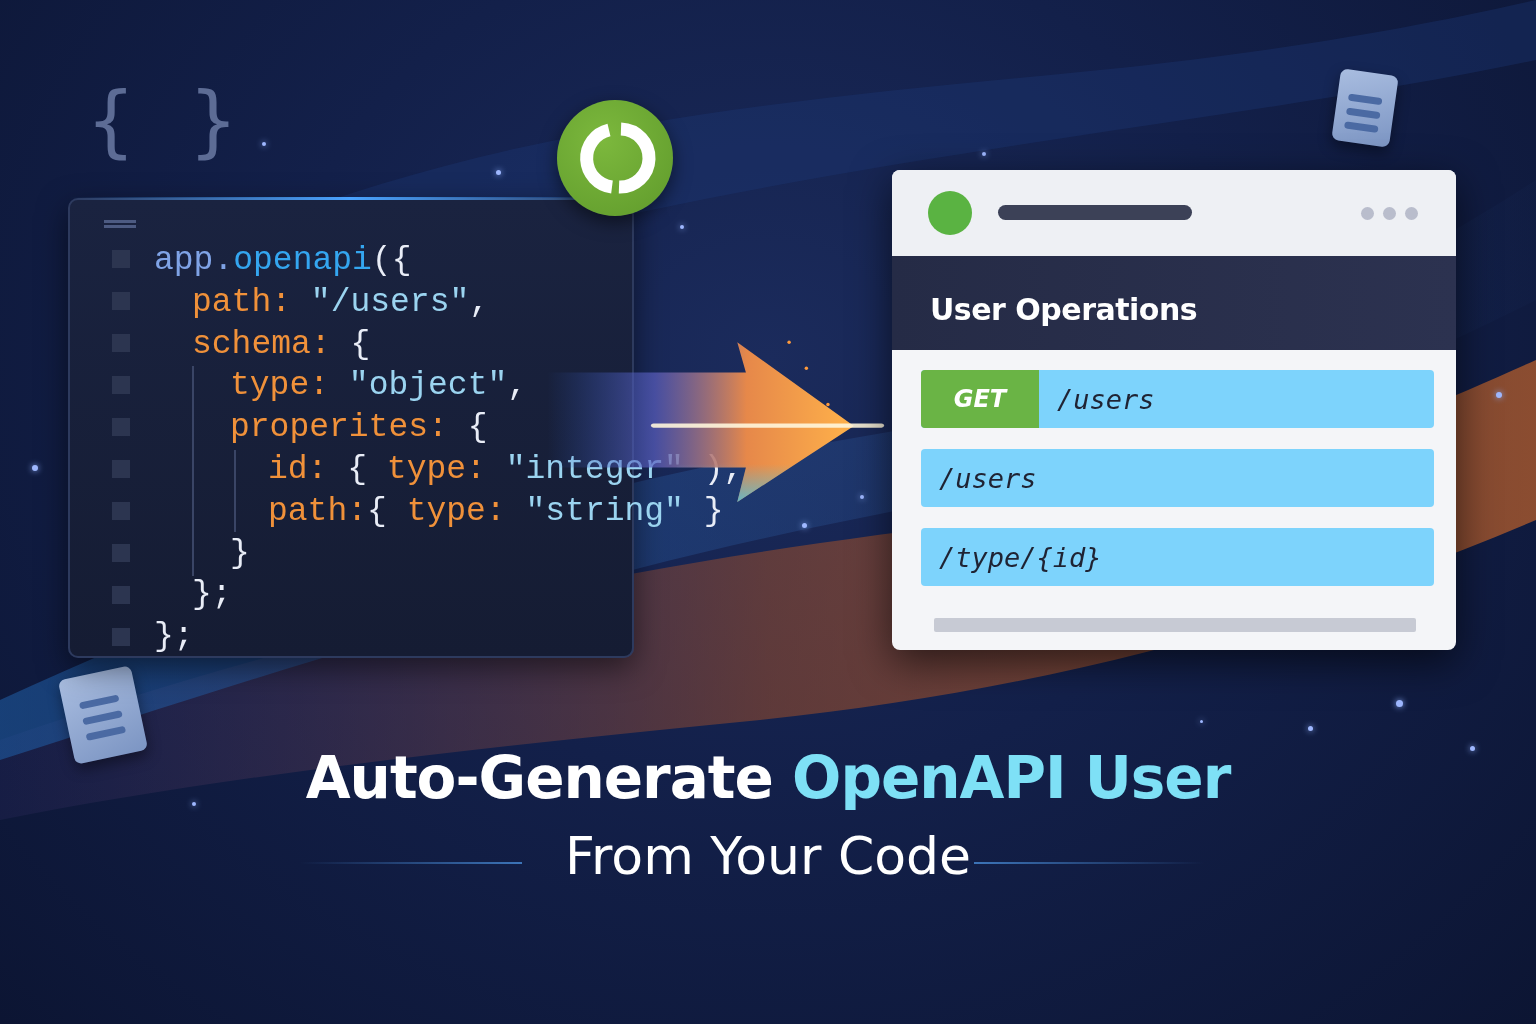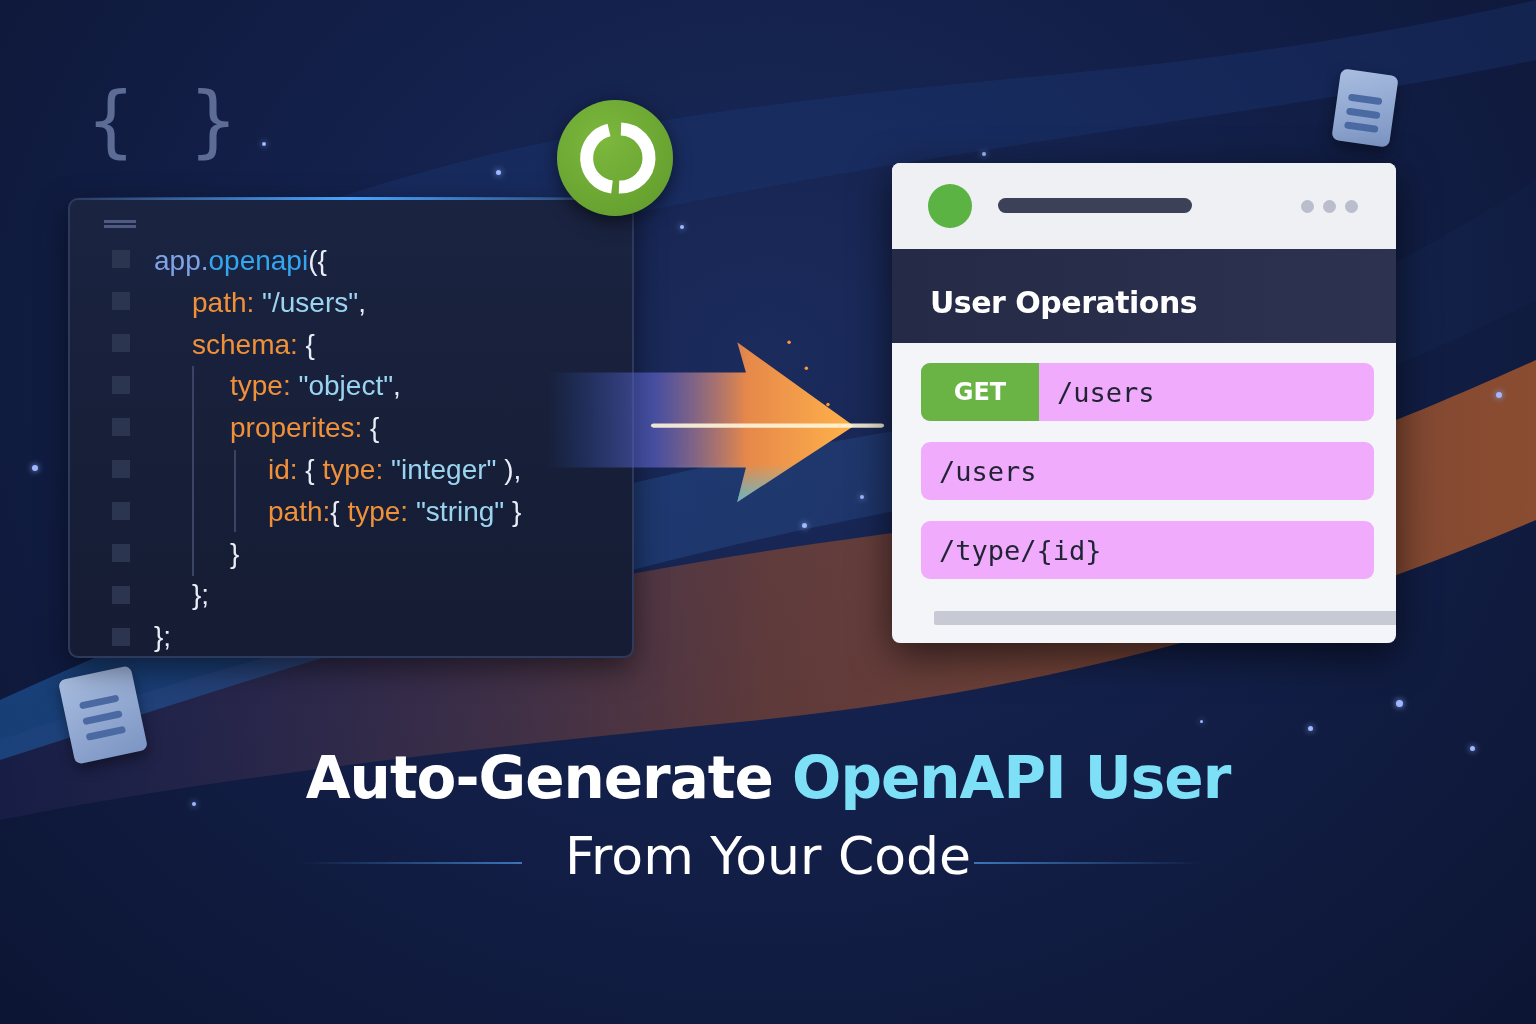--- a/index.html
+++ b/index.html
@@ -10,35 +10,35 @@
   .star{position:absolute;border-radius:50%;background:#9fb8ff;box-shadow:0 0 6px #8fb0ff;}
   .braces{position:absolute;left:86px;top:76px;font-family:"DejaVu Sans", sans-serif;font-size:78px;color:#5d6c95;letter-spacing:14px;}
   .sync-badge{position:absolute;left:557px;top:100px;width:116px;height:116px;border-radius:50%;
     background:radial-gradient(circle at 40% 35%,#7cb83d,#5f9a2b);box-shadow:0 6px 18px rgba(0,0,0,.5);z-index:5;}
   .code-panel{position:absolute;left:68px;top:198px;width:562px;height:456px;border-radius:10px;
     background:linear-gradient(180deg,#1a2340 0%,#151c33 100%);border:2px solid #2d3a5e;box-shadow:0 10px 30px rgba(0,0,0,.5);}
   .code-panel .topline{position:absolute;left:0;top:-3px;width:560px;height:3px;background:linear-gradient(90deg,transparent,#4aa3ff,transparent);}
   .menu-mark{position:absolute;left:34px;top:20px;width:32px;height:8px;border-top:3px solid #4d5b82;border-bottom:3px solid #4d5b82;box-sizing:border-box;}
   .gutter{position:absolute;left:42px;top:50px;}
   .gutter div{width:18px;height:18px;background:#2c3550;margin-bottom:24px;}
-  .code{position:absolute;left:84px;top:40px;font-family:Liberation Sans, sans-serif;font-size:28px;line-height:41.8px;color:#e9edf7;}
+  .code{position:absolute;left:84px;top:40px;font-family:Liberation Mono, monospace;font-size:33px;line-height:41.8px;color:#e9edf7;}
   .code .ln{white-space:pre;}
   .k{color:#f0913a;} .s{color:#9bd4f0;} .fn{color:#34a6f0;} .obj{color:#7fa3e6;} .p{color:#e9edf7;}
   .guide{position:absolute;width:2px;background:#3a4566;}
   .arrow{position:absolute;left:520px;top:325px;width:400px;height:190px;}
-  .doc-window{position:absolute;left:892px;top:163px;width:504px;height:480px;border-radius:8px;background:#f4f5f8;box-shadow:0 12px 40px rgba(0,0,0,.6);overflow:hidden;}
+  .doc-window{position:absolute;left:892px;top:170px;width:564px;height:480px;border-radius:8px;background:#f4f5f8;box-shadow:0 12px 40px rgba(0,0,0,.6);overflow:hidden;}
   .win-top{height:86px;background:#eef0f4;position:relative;}
   .win-dot{position:absolute;left:36px;top:21px;width:44px;height:44px;border-radius:50%;background:#5ab342;}
   .win-bar{position:absolute;left:106px;top:35px;width:194px;height:15px;border-radius:8px;background:#3c4157;}
   .win-menu{position:absolute;right:38px;top:37px;display:flex;gap:9px;}
   .win-menu span{width:13px;height:13px;border-radius:50%;background:#b9bdcc;display:block;}
   .win-head{height:94px;background:linear-gradient(90deg,#252b46,#2c3250);position:relative;}
   .win-head-title{position:absolute;left:38px;top:36px;color:#fff;font-size:30px;font-weight:bold;font-family:"DejaVu Sans", sans-serif;letter-spacing:-0.5px;}
   .ops{padding:20px 22px 0 29px;}
-  .op{display:flex;height:58px;margin-bottom:21px;border-radius:9px;overflow:hidden;background:#f0abfc;}
+  .op{display:flex;height:58px;margin-bottom:21px;border-radius:4px;overflow:hidden;background:#7dd3fc;font-style:italic;}
   .method{width:118px;display:flex;align-items:center;justify-content:center;color:#fff;font-weight:bold;font-size:24px;font-family:"DejaVu Sans", sans-serif;}
   .path{padding-left:18px;display:flex;align-items:center;font-family:"DejaVu Sans Mono", monospace;font-size:27px;color:#1f2333;}
   .win-foot{position:absolute;left:42px;bottom:18px;width:482px;height:14px;background:#c7cad4;border-radius:2px;}
   .doc-icon{position:absolute;width:58px;height:72px;border-radius:7px;background:linear-gradient(160deg,#a9bde0,#7c95c3);box-shadow:0 6px 14px rgba(0,0,0,.4);}
   .doc-icon i{position:absolute;left:11px;height:7px;border-radius:4px;background:#4b6aa3;width:34px;}
   .headline{position:absolute;left:0;top:744px;width:1536px;text-align:center;font-family:"DejaVu Sans", sans-serif;font-weight:bold;font-size:58px;color:#fff;letter-spacing:-1px;}
   .headline .accent{color:#7ee0f6;}
   .subline{position:absolute;left:0;top:826px;width:1536px;text-align:center;font-family:"DejaVu Sans", sans-serif;font-size:52px;color:#fff;}
   .rule{position:absolute;top:862px;height:2px;}
 </style>

